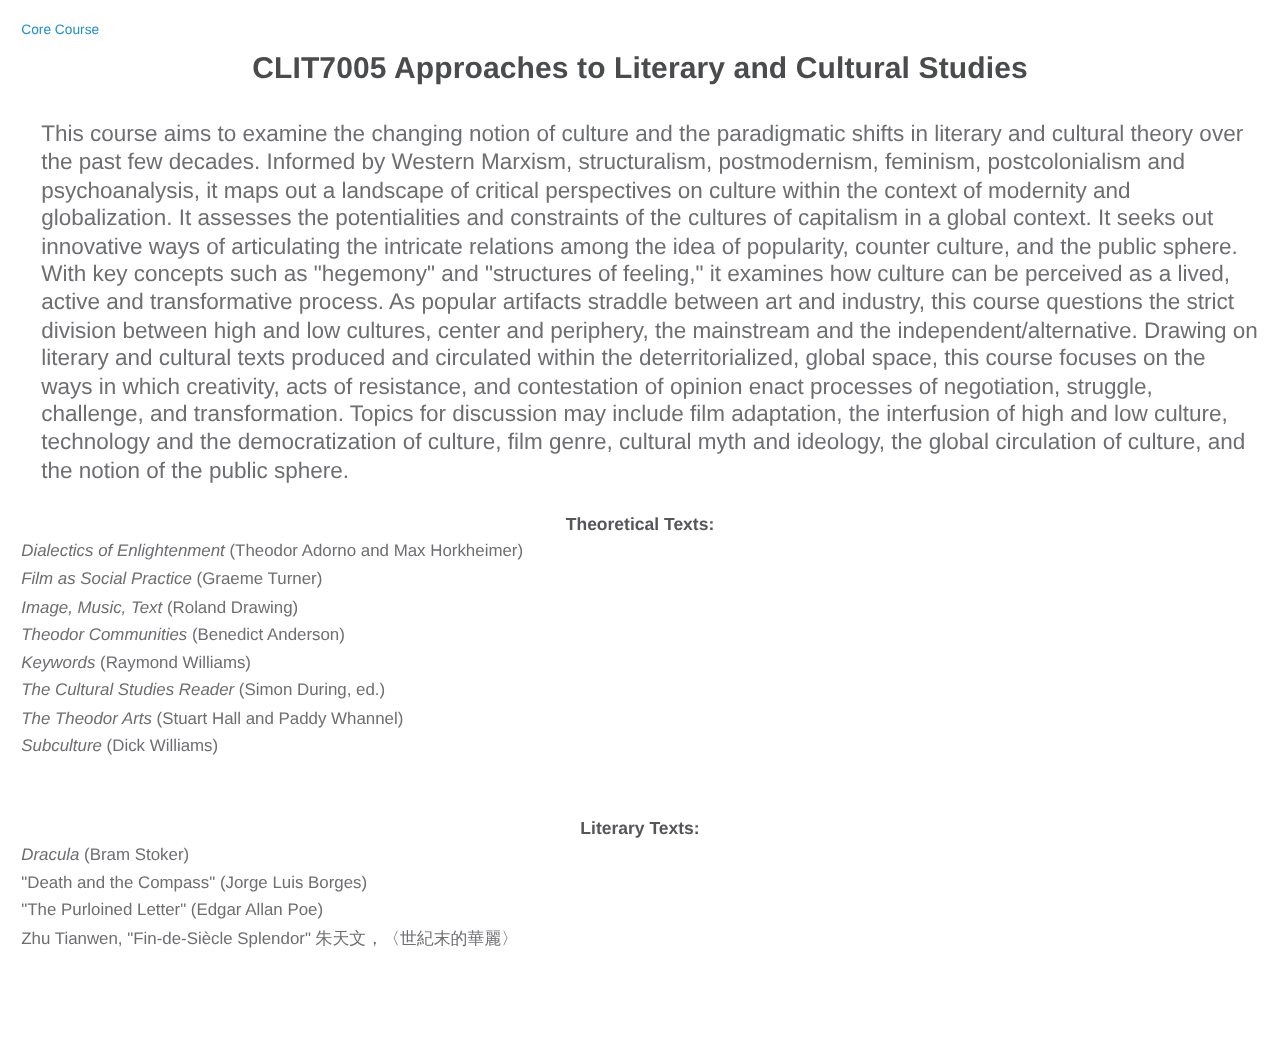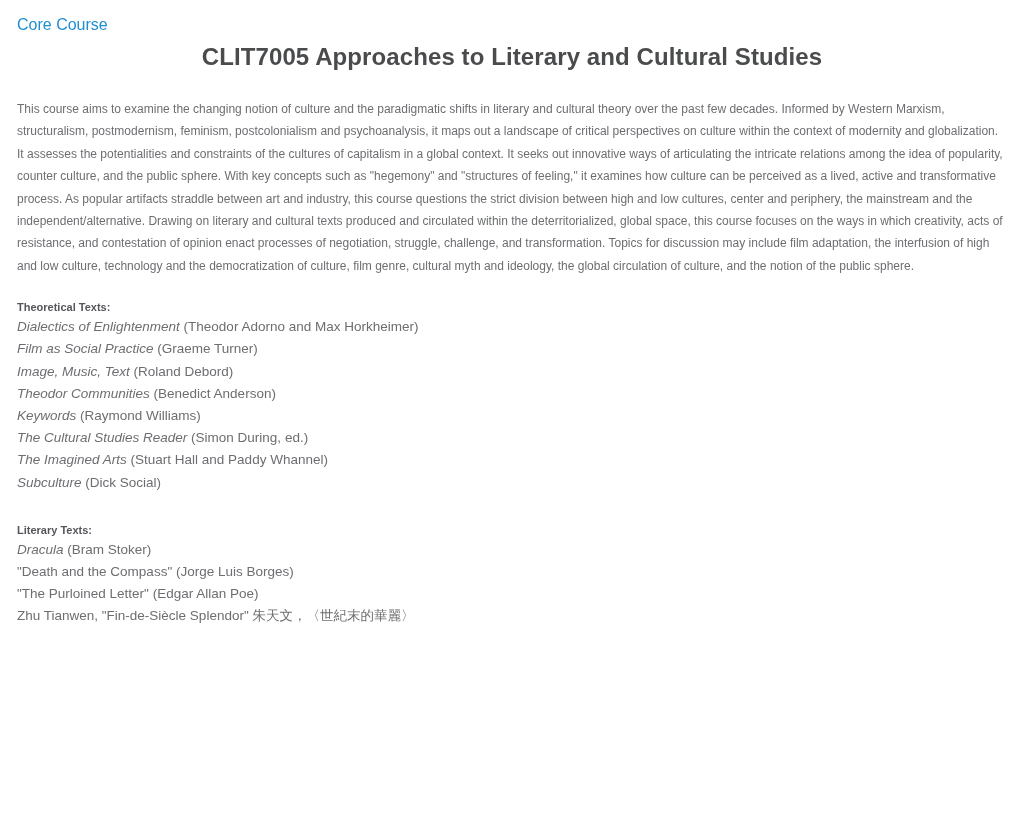--- a/index.html
+++ b/index.html
@@ -7,53 +7,54 @@
   body { font-family: "Liberation Sans", "DejaVu Sans", sans-serif; }
   .page {
     width: 1021px;
     min-height: 839px;
     background: #ffffff;
     padding: 14px 14px 20px 17px;
   }
   .category-link {
     display: inline-block;
     color: #1f8fd0;
-    font-size: 16px;
+    font-size: 11px;
     text-decoration: none;
     margin: 2px 0 0 0;
     cursor: pointer;
   }
   .page-title {
     color: #4a4b4d;
     font-size: 24px;
     font-weight: 700;
     margin: 9px 0 0 0;
     letter-spacing: 0.1px;
     text-align: center;
   }
   .course-desc {
     color: #6d6e71;
-    font-size: 12px;
+    font-size: 18px;
     line-height: 22.4px;
-    margin: 27px 0 0 0;
+    margin: 27px 0 0 16px;
     max-width: 994px;
   }
   .selected-heading {
     color: #1276bb;
     font-size: 17.5px;
     font-weight: 700;
     margin: 37px 0 0 0;
   }
   .group-label {
     color: #55565a;
-    font-size: 11px;
+    font-size: 14px;
     font-weight: 700;
     margin: 24px 0 3px 0;
+    text-align: center;
   }
-  .group.gap .group-label { margin-top: 30px; }
+  .group.gap .group-label { margin-top: 46px; }
   .item {
     color: #6d6e71;
     font-size: 13.5px;
     line-height: 22.2px;
     margin: 0;
   }
   .item em { font-style: italic; }
 </style>
 </head>
 <body>
@@ -66,26 +67,26 @@
 
   <p class="course-desc">This course aims to examine the changing notion of culture and the paradigmatic shifts in literary and cultural theory over the past few decades. Informed by Western Marxism, structuralism, postmodernism, feminism, postcolonialism and psychoanalysis, it maps out a landscape of critical perspectives on culture within the context of modernity and globalization. It assesses the potentialities and constraints of the cultures of capitalism in a global context. It seeks out innovative ways of articulating the intricate relations among the idea of popularity, counter culture, and the public sphere. With key concepts such as "hegemony" and "structures of feeling," it examines how culture can be perceived as a lived, active and transformative process. As popular artifacts straddle between art and industry, this course questions the strict division between high and low cultures, center and periphery, the mainstream and the independent/alternative. Drawing on literary and cultural texts produced and circulated within the deterritorialized, global space, this course focuses on the ways in which creativity, acts of resistance, and contestation of opinion enact processes of negotiation, struggle, challenge, and transformation. Topics for discussion may include film adaptation, the interfusion of high and low culture, technology and the democratization of culture, film genre, cultural myth and ideology, the global circulation of culture, and the notion of the public sphere.</p>
 
   <section>
 
 
     <div class="group">
       <h3 class="group-label">Theoretical Texts:</h3>
       <p class="item"><em>Dialectics of Enlightenment</em><span> (Theodor Adorno and Max Horkheimer)</span></p>
       <p class="item"><em>Film as Social Practice</em><span> (Graeme Turner)</span></p>
-      <p class="item"><em>Image, Music, Text</em><span> (Roland Debord)</span></p>
+      <p class="item"><em>Image, Music, Text</em><span> (Roland Drawing)</span></p>
       <p class="item"><em>Theodor Communities</em><span> (Benedict Anderson)</span></p>
       <p class="item"><em>Keywords</em><span> (Raymond Williams)</span></p>
       <p class="item"><em>The Cultural Studies Reader</em><span> (Simon During, ed.)</span></p>
-      <p class="item"><em>The Imagined Arts</em><span> (Stuart Hall and Paddy Whannel)</span></p>
-      <p class="item"><em>Subculture</em><span> (Dick Social)</span></p>
+      <p class="item"><em>The Theodor Arts</em><span> (Stuart Hall and Paddy Whannel)</span></p>
+      <p class="item"><em>Subculture</em><span> (Dick Williams)</span></p>
     </div>
 
     <div class="group gap">
       <h3 class="group-label">Literary Texts:</h3>
       <p class="item"><em>Dracula</em><span> (Bram Stoker)</span></p>
       <p class="item"><em></em><span>"Death and the Compass" (Jorge Luis Borges)</span></p>
       <p class="item"><em></em><span>"The Purloined Letter" (Edgar Allan Poe)</span></p>
       <p class="item"><em></em><span>Zhu Tianwen, "Fin-de-Siècle Splendor" 朱天文，〈世紀末的華麗〉</span></p>
     </div>
 

